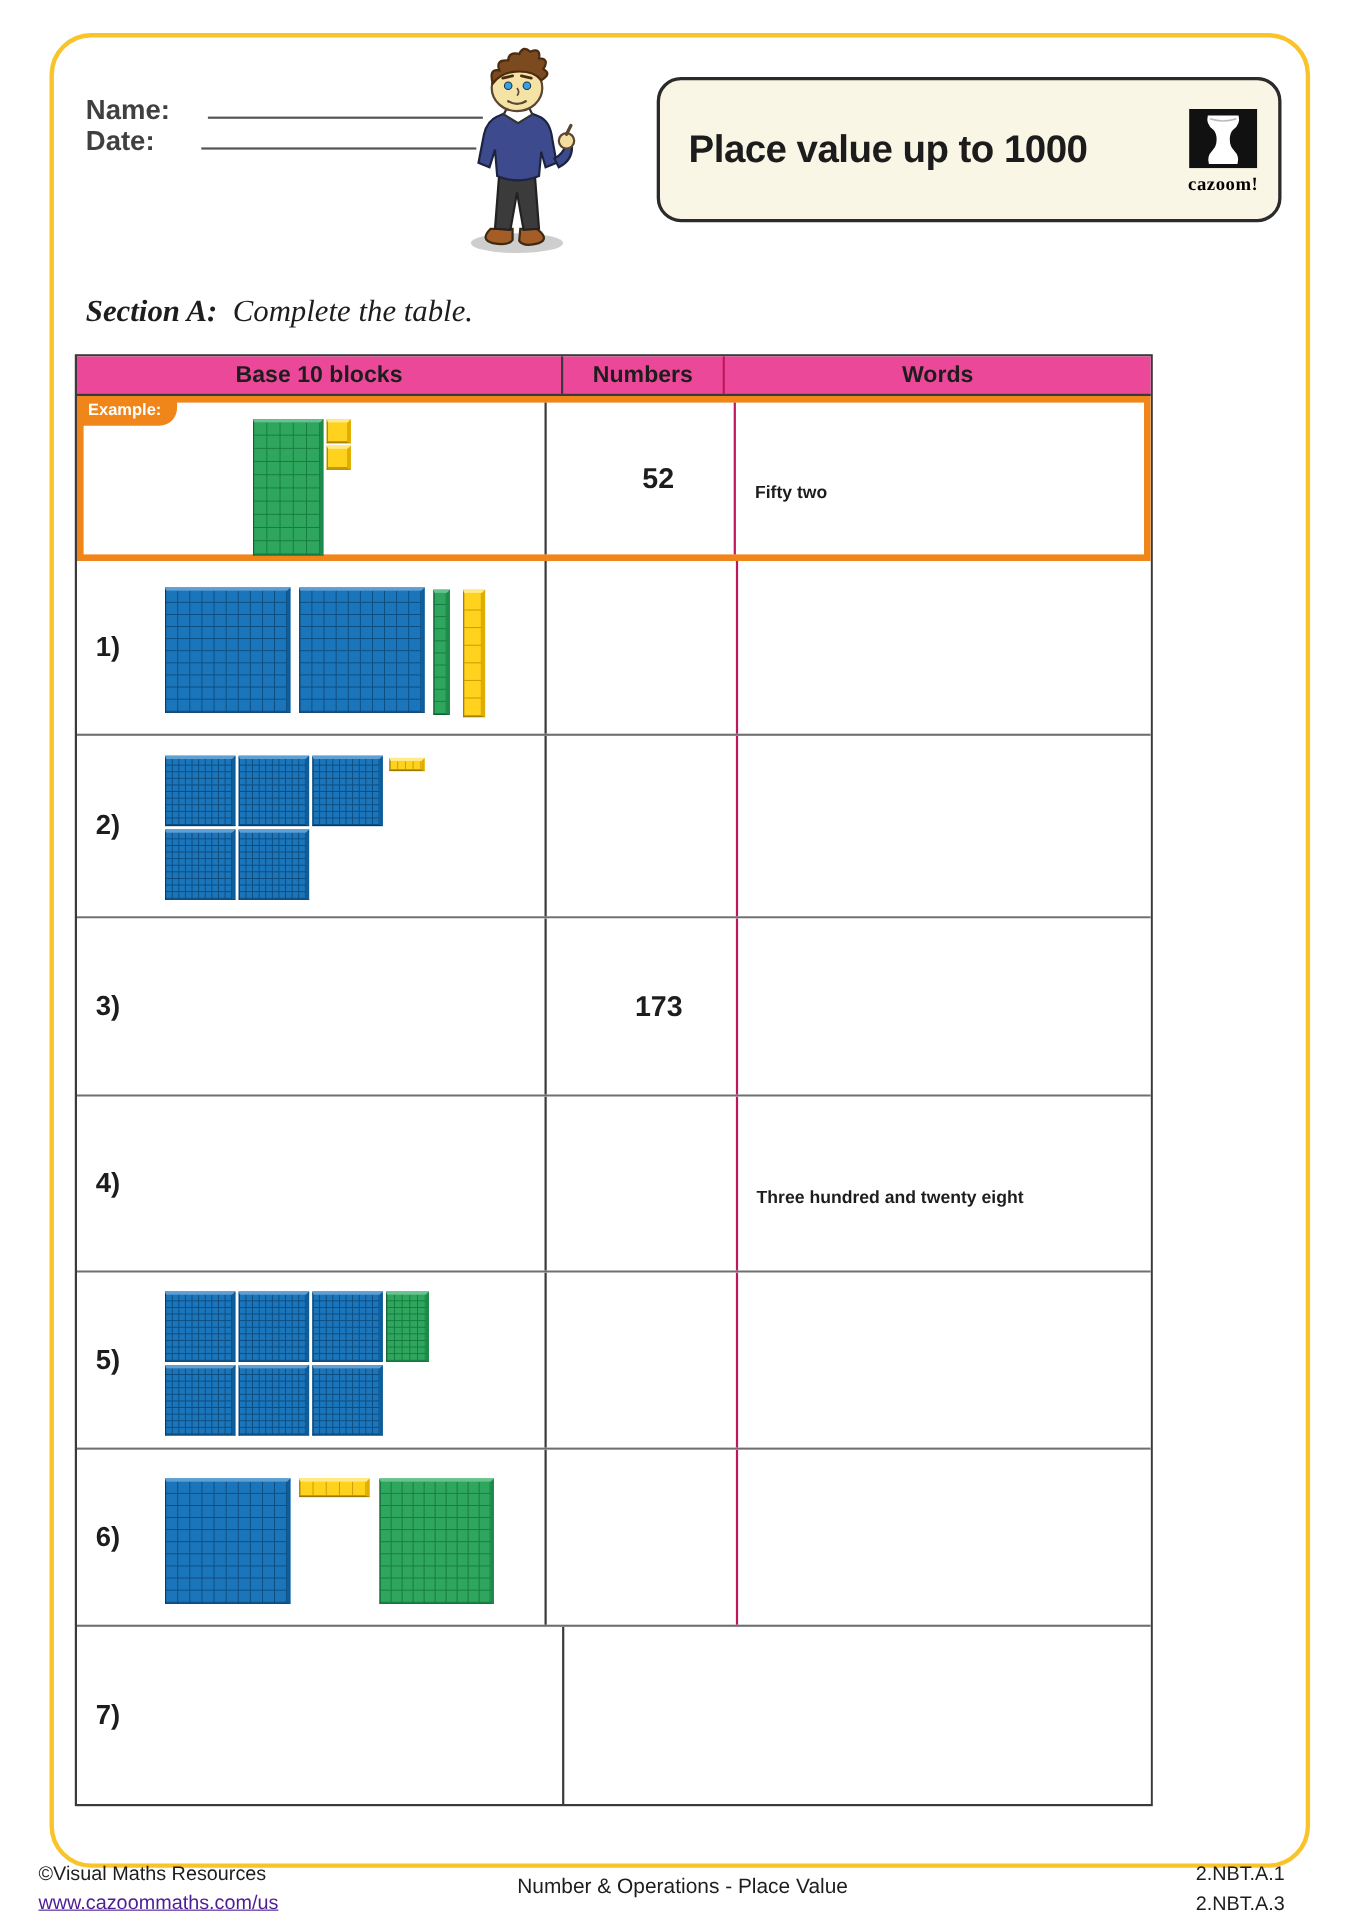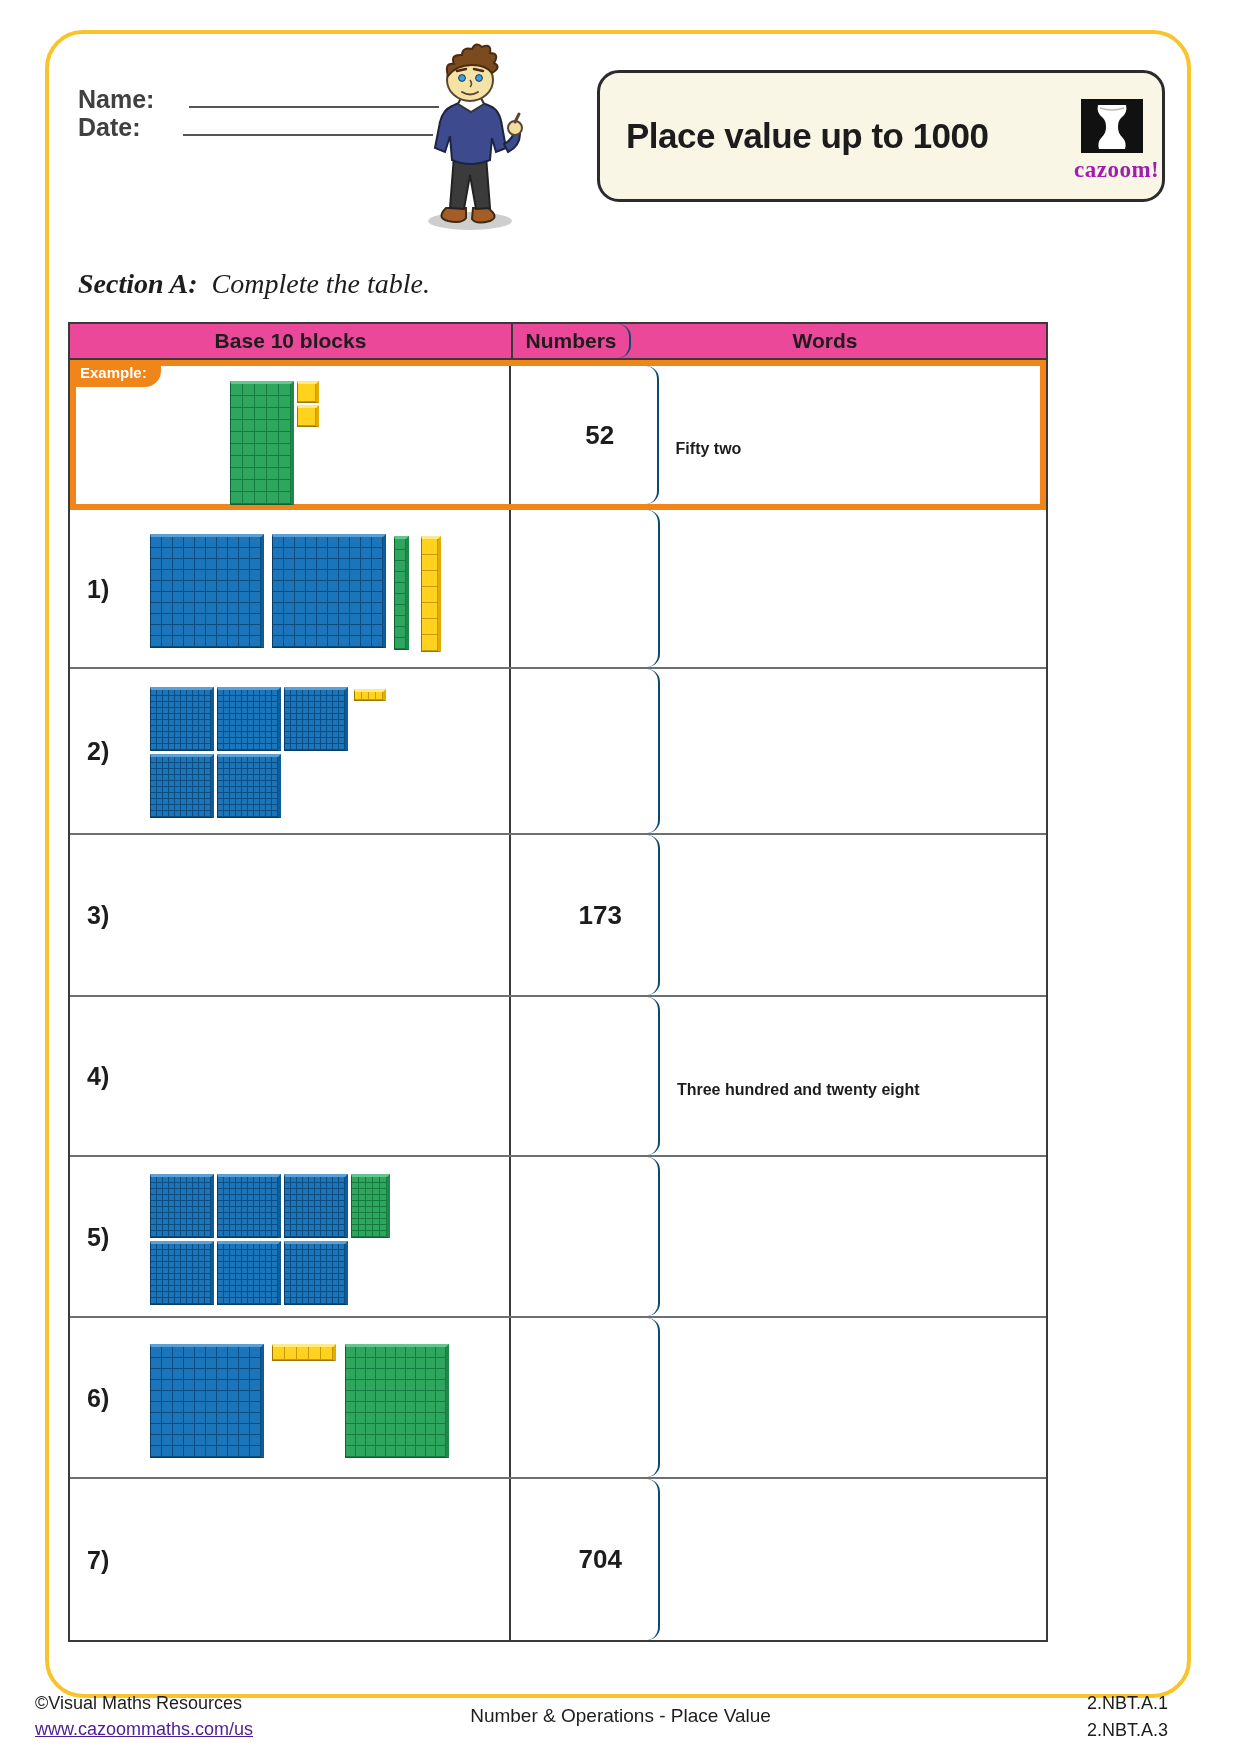--- a/index.html
+++ b/index.html
@@ -7,31 +7,31 @@
   .abs{position:absolute;}
   
   .page-border{left:45px;top:30px;width:1146px;height:1668px;border:4px solid #f9c32a;border-radius:38px;box-sizing:border-box;}
   
   .field-label{font-weight:bold;font-size:25px;color:#404040;}
   .write-line{border-bottom:2px solid #555;width:250px;height:24px;display:inline-block;}
   
   .title-box{left:597px;top:70px;width:568px;height:132px;background:#faf6e6;border:3px solid #2b2b2b;border-radius:22px;box-sizing:border-box;display:flex;align-items:center;}
   .title-box h1{margin:0 0 0 26px;font-size:35px;letter-spacing:-0.5px;font-weight:bold;color:#1c1c1c;width:420px;}
   .logo-wrap{position:absolute;right:12px;top:26px;width:76px;text-align:center;}
-  .logo-text{font-family:"Liberation Serif",serif;font-weight:bold;font-size:23px;color:#a21caf;letter-spacing:0.5px;}
+  .logo-text{font-family:"Liberation Serif",serif;font-weight:bold;font-size:17px;color:#000000;letter-spacing:0.5px;}
   
   .section-line{left:78px;top:268px;font-family:"Liberation Serif",serif;font-size:28px;}
   .section-a{font-weight:bold;font-style:italic;}
   .section-i{font-style:italic;margin-left:14px;text-align:right;}
   
   .tbl{left:68px;top:322px;width:980px;border:2px solid #3a3a3a;box-sizing:border-box;}
   .thead{display:flex;height:36px;background:#ec4899;border-bottom:2px solid #3a3a3a;box-sizing:border-box;}
   .th{display:flex;align-items:center;justify-content:center;font-weight:bold;font-size:21px;box-sizing:border-box;}
   .c1{width:443px;border-right:2px solid #3a3a3a;box-sizing:border-box;}
-  .c2{width:118px;border-right:2px solid #0c4a6e;box-sizing:border-box;border-radius:13px;}
+  .c2{width:147px;border-right:2px solid #be185d;box-sizing:border-box;}
   .c3{width:388px;box-sizing:border-box;}
   .trow{display:flex;border-bottom:2px solid #6f6f6f;box-sizing:border-box;position:relative;background:#fff;}
   .trow:last-child{border-bottom:none;}
   .cell{position:relative;box-sizing:border-box;}
   .qlabel{position:absolute;left:17px;top:50%;transform:translateY(-50%);font-weight:bold;font-size:25px;}
   .numcell{display:flex;align-items:center;justify-content:center;font-weight:bold;font-size:26px;margin-left:32px;}
   .wordcell{display:flex;align-items:center;font-weight:bold;font-size:16px;padding:0 17px;line-height:1.45;margin-top:28px;}
   .example-row{border:6px solid #f0861a;box-sizing:border-box;}
   .example-tab{position:absolute;left:-6px;top:-6px;background:#f0861a;color:#fff;font-weight:bold;font-size:15px;padding:4px 14px 6px 10px;border-radius:0 0 16px 0;z-index:3;}
   .blk{position:absolute;box-sizing:content-box;}
@@ -175,21 +175,20 @@
         <div class="blk" style="left: 202px; top: 26px; width: 60px; height: 13px; background-color: rgb(255, 210, 30); background-image: linear-gradient(to right, transparent 11px, rgb(199, 155, 0) 11px), linear-gradient(transparent 12px, rgb(199, 155, 0) 12px); background-size: 12px 13px; border-width: 3px 3px 1px 1px; border-style: solid; border-color: rgb(255, 234, 138) rgb(224, 173, 0) rgb(153, 119, 0) rgb(153, 119, 0); border-image: initial;"></div>
         <div class="blk" style="left: 275px; top: 26px; width: 100px; height: 110px; background-color: rgb(47, 166, 93); background-image: linear-gradient(to right, transparent 9px, rgb(21, 123, 64) 9px), linear-gradient(transparent 10px, rgb(21, 123, 64) 10px); background-size: 10px 11px; border-width: 3px 3px 1px 1px; border-style: solid; border-color: rgb(103, 196, 142) rgb(29, 138, 75) rgb(14, 97, 50) rgb(14, 97, 50); border-image: initial;"></div>
       </div>
     <div class="cell c2 numcell"></div>
     <div class="cell c3 wordcell"></div>
   </div>
   <div class="trow" style="height: 161px;">
     <div class="cell c1">
         <span class="qlabel">7)</span>
       </div>
-    <div class="cell c2 numcell">704</div>
     <div class="cell c3 wordcell"></div>
   </div>
 </div>
 
 <div class="abs footer-left">
   <div>©Visual Maths Resources</div>
   <div class="footer-link">www.cazoommaths.com/us</div>
 </div>
 <div class="abs footer-center">Number &amp; Operations - Place Value</div>
 <div class="abs footer-right">

